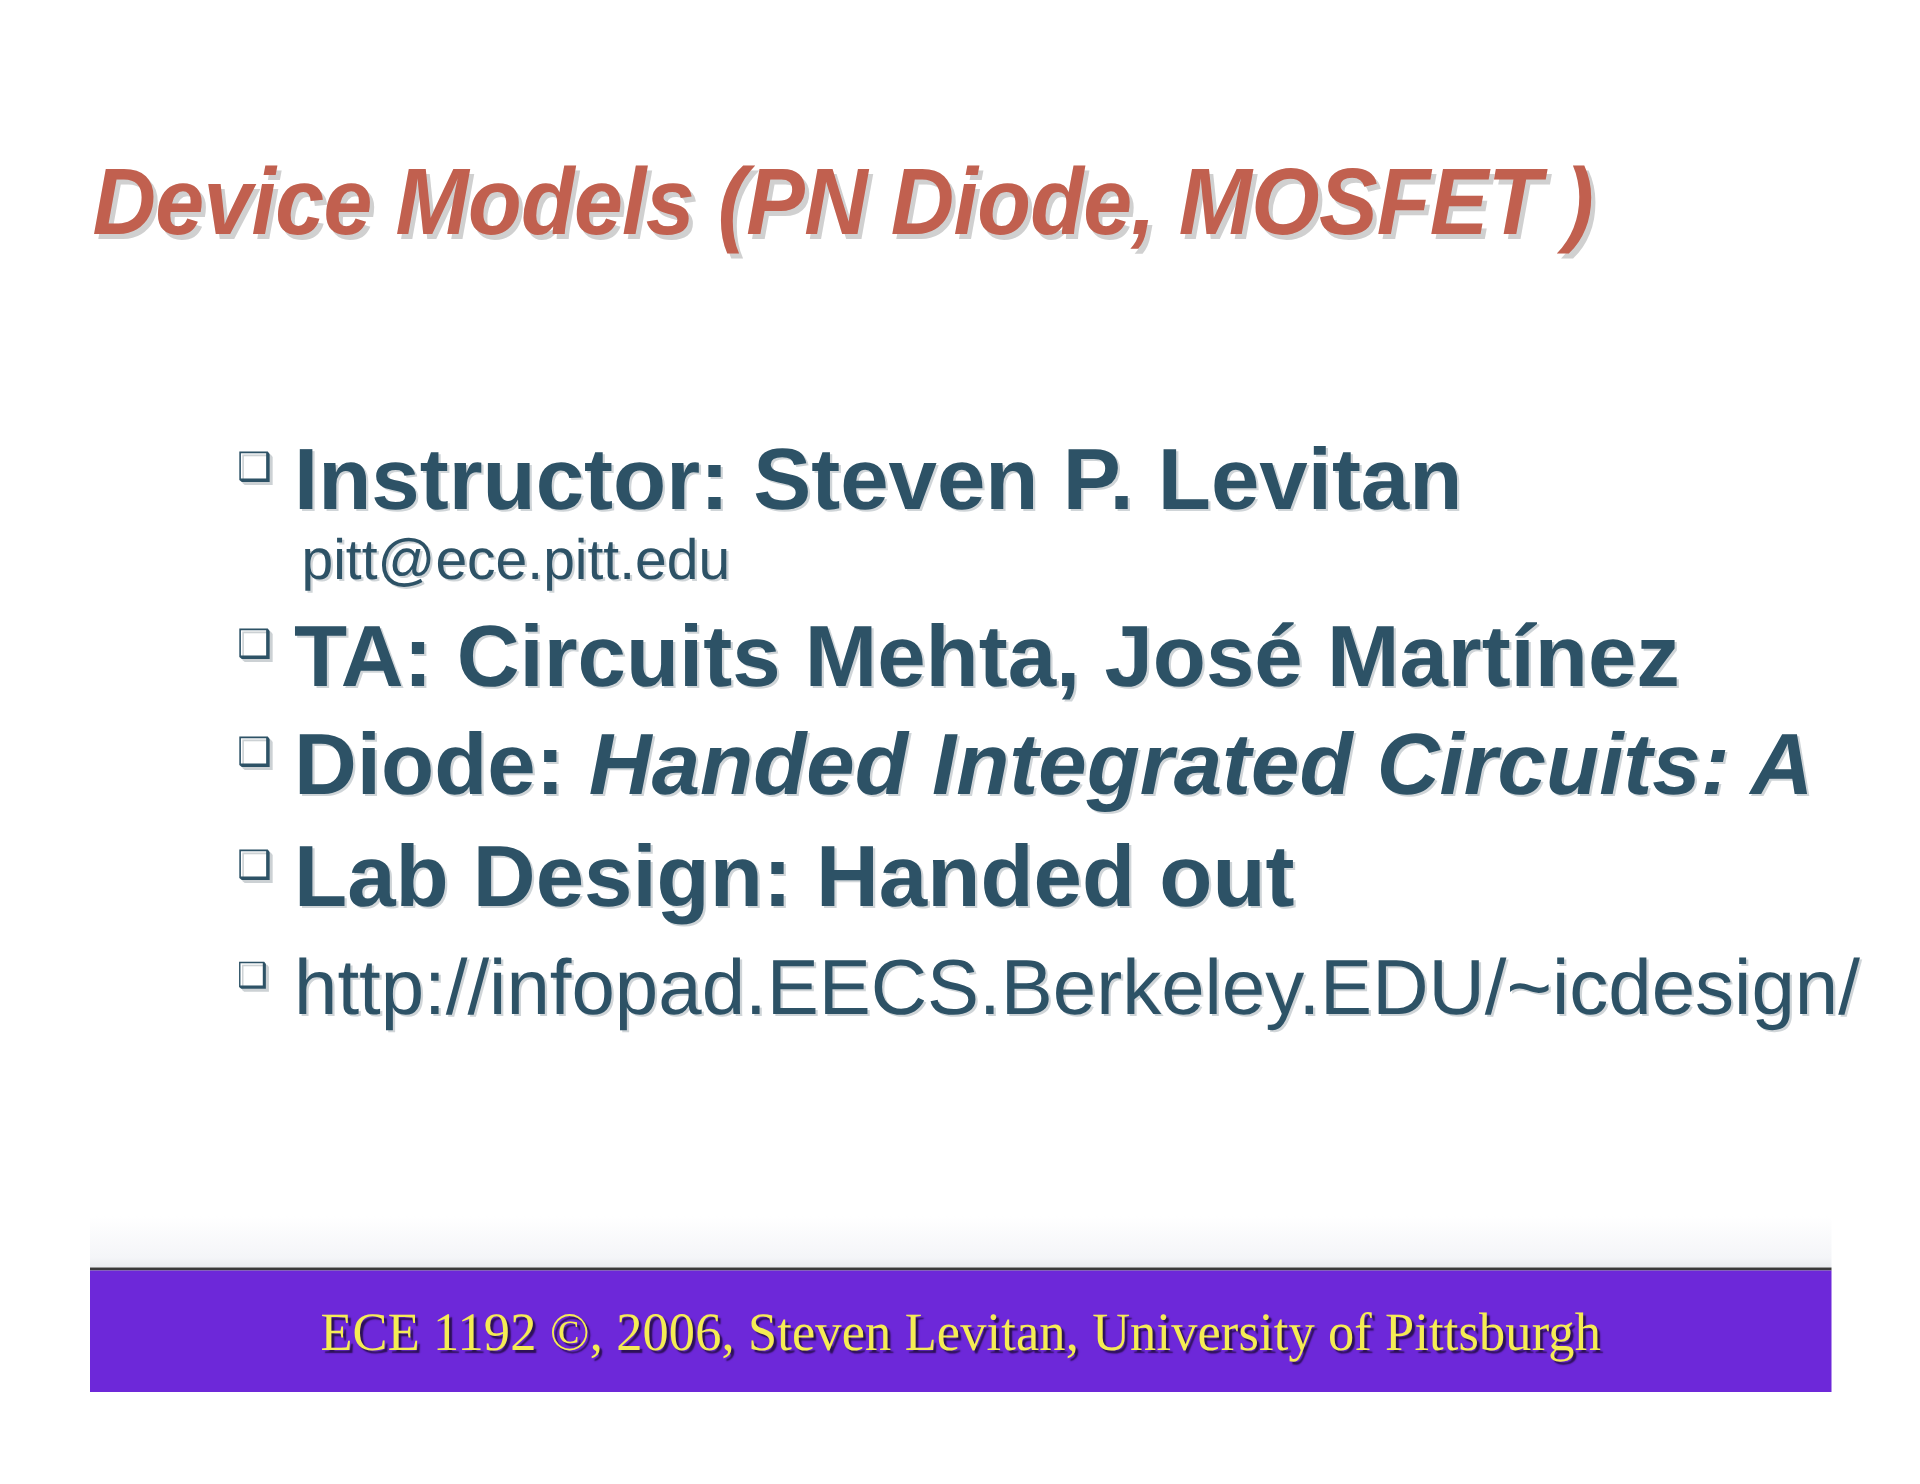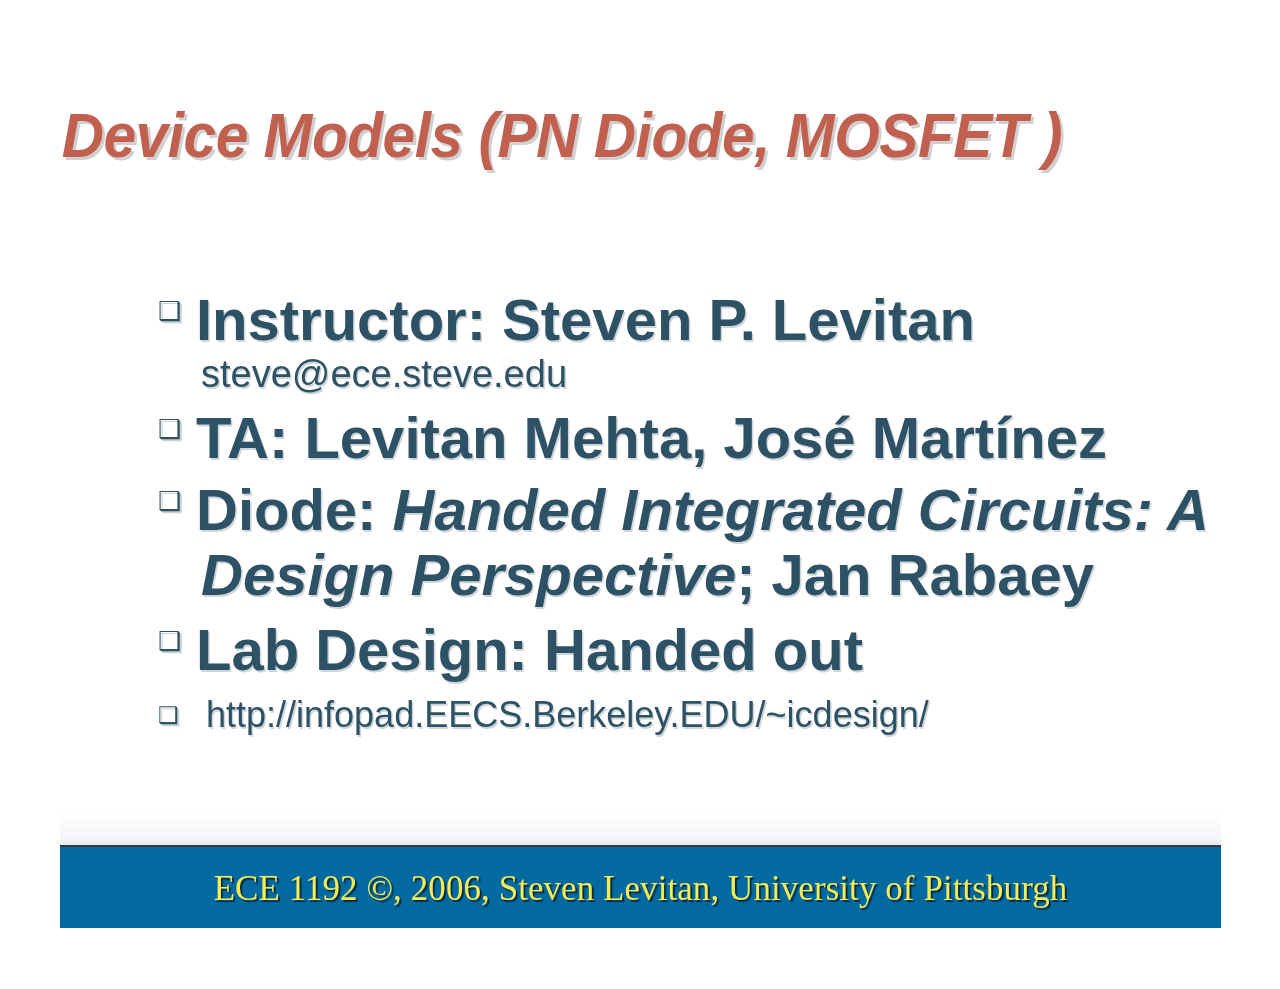--- a/index.html
+++ b/index.html
@@ -74,21 +74,21 @@
     text-shadow: 2px 2px 0 rgba(170,178,184,0.6);
     padding-top: 10px;
     -webkit-user-select: none;
     user-select: none;
   }
   .bullet-row .content {
     flex: 1 1 auto;
   }
 
   .sz-lg { font-size: 58px; font-weight: bold; }
-  .sz-md { font-size: 36px; margin-left: 10px; }
+  .sz-md { font-size: 52px; }
 
   .bullet-row.lvl-http .marker { font-size: 23px; padding-top: 9px; }
 
   .sub-line {
     display: block;
     font-size: 38px;
     padding-left: 5px;
   }
   .line2 {
     display: block;
@@ -110,21 +110,21 @@
     height: 55px;
     background: linear-gradient(to bottom, #ffffff 0%, #ffffff 38%, #f4f5f8 88%, #e9ebf0 100%);
     border-bottom: 2px solid #3a3a3a;
   }
   .footer-bar {
     position: absolute;
     left: 60px;
     top: 847px;
     width: 1161px;
     height: 81px;
-    background: #0369a1;
+    background: #6d28d9;
   }
   .footer-text {
     position: absolute;
     left: 0;
     top: 0;
     width: 1161px;
     height: 81px;
     display: flex;
     align-items: center;
     justify-content: center;
@@ -146,34 +146,33 @@
   <div class="title-block">
     <h1 class="slide-title">Device Models (PN Diode, MOSFET )</h1>
   </div>
 
   <div class="body-block">
 
     <div class="bullet-row row-instructor">
       <span class="marker">❑</span>
       <span class="content">
         <span class="sz-lg">Instructor: Steven P. Levitan</span>
-        <span class="sub-line">steve@ece.steve.edu</span>
+        <span class="sub-line">pitt@ece.pitt.edu</span>
       </span>
     </div>
 
     <div class="bullet-row row-ta">
       <span class="marker">❑</span>
-      <span class="content sz-lg">TA: Levitan Mehta, José Martínez</span>
+      <span class="content sz-lg">TA: Circuits Mehta, José Martínez</span>
     </div>
 
     <div class="bullet-row row-book">
       <span class="marker">❑</span>
       <span class="content sz-lg">
         <span>Diode: </span><span class="ital">Handed Integrated Circuits: A</span>
-        <span class="line2"><span class="ital">Design Perspective</span><span>; Jan Rabaey</span></span>
       </span>
     </div>
 
     <div class="bullet-row row-lab">
       <span class="marker">❑</span>
       <span class="content sz-lg">Lab Design: Handed out</span>
     </div>
 
     <div class="bullet-row lvl-http">
       <span class="marker">❑</span>

